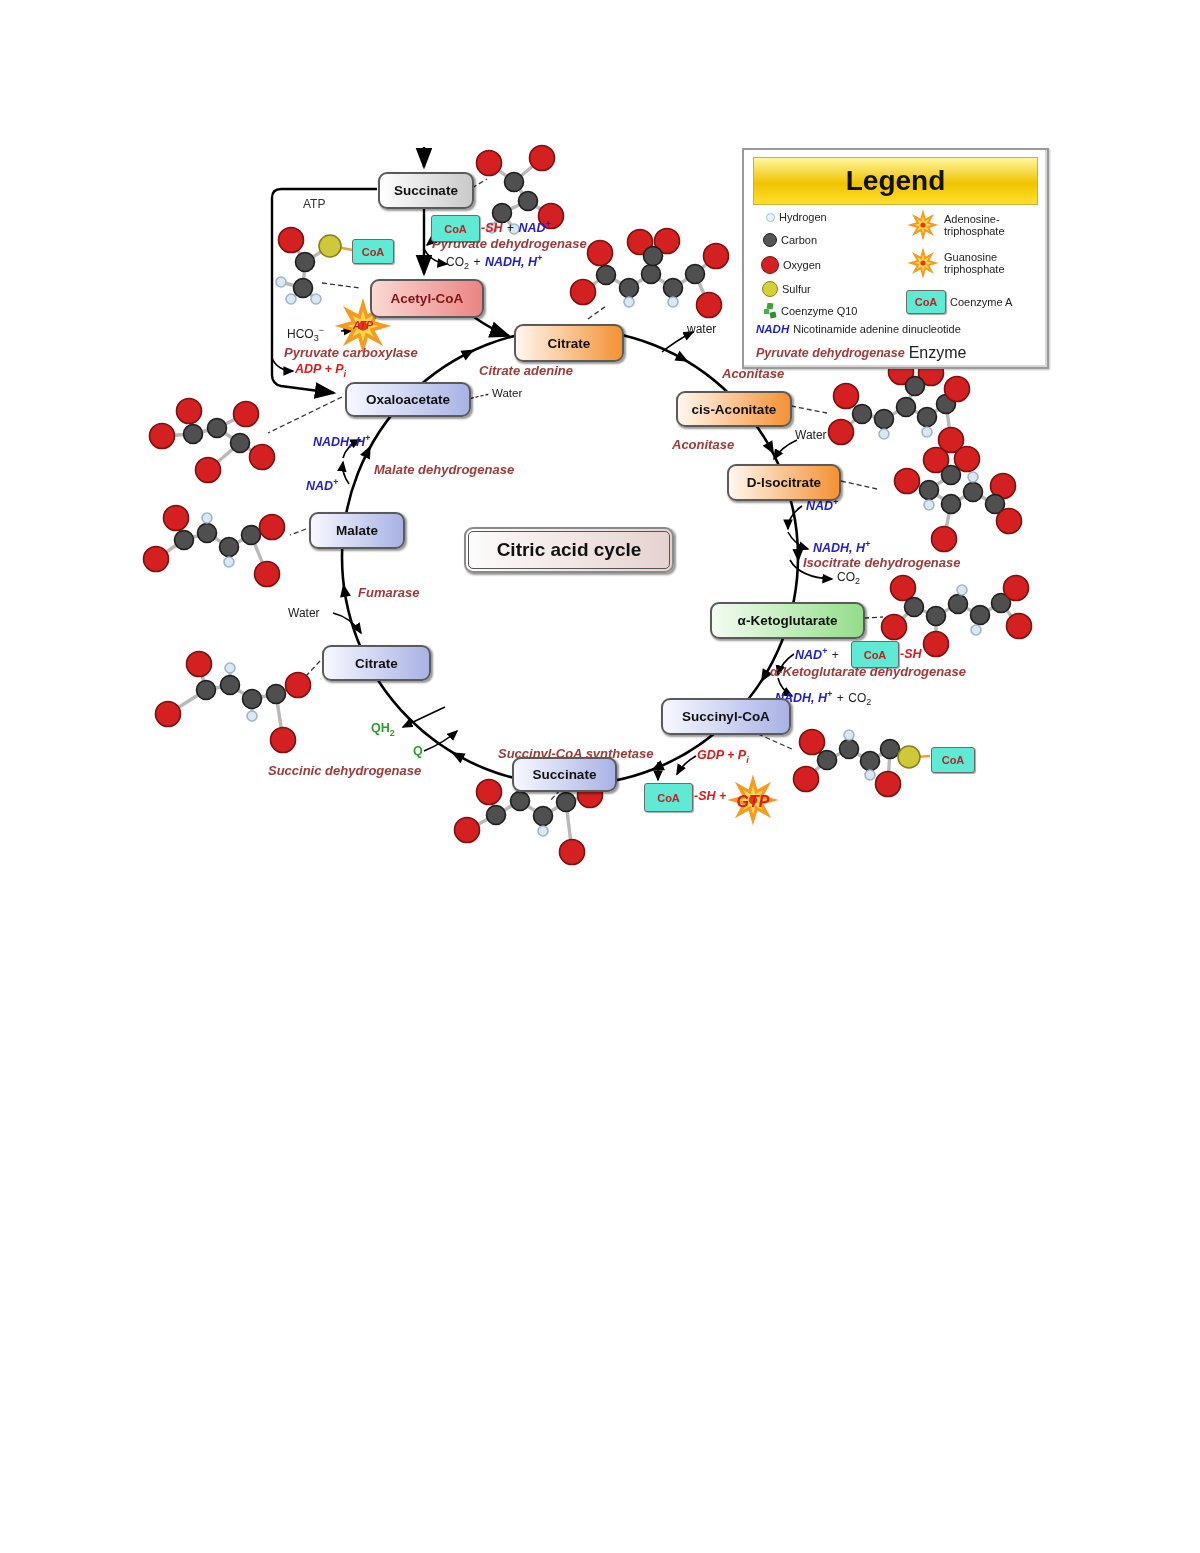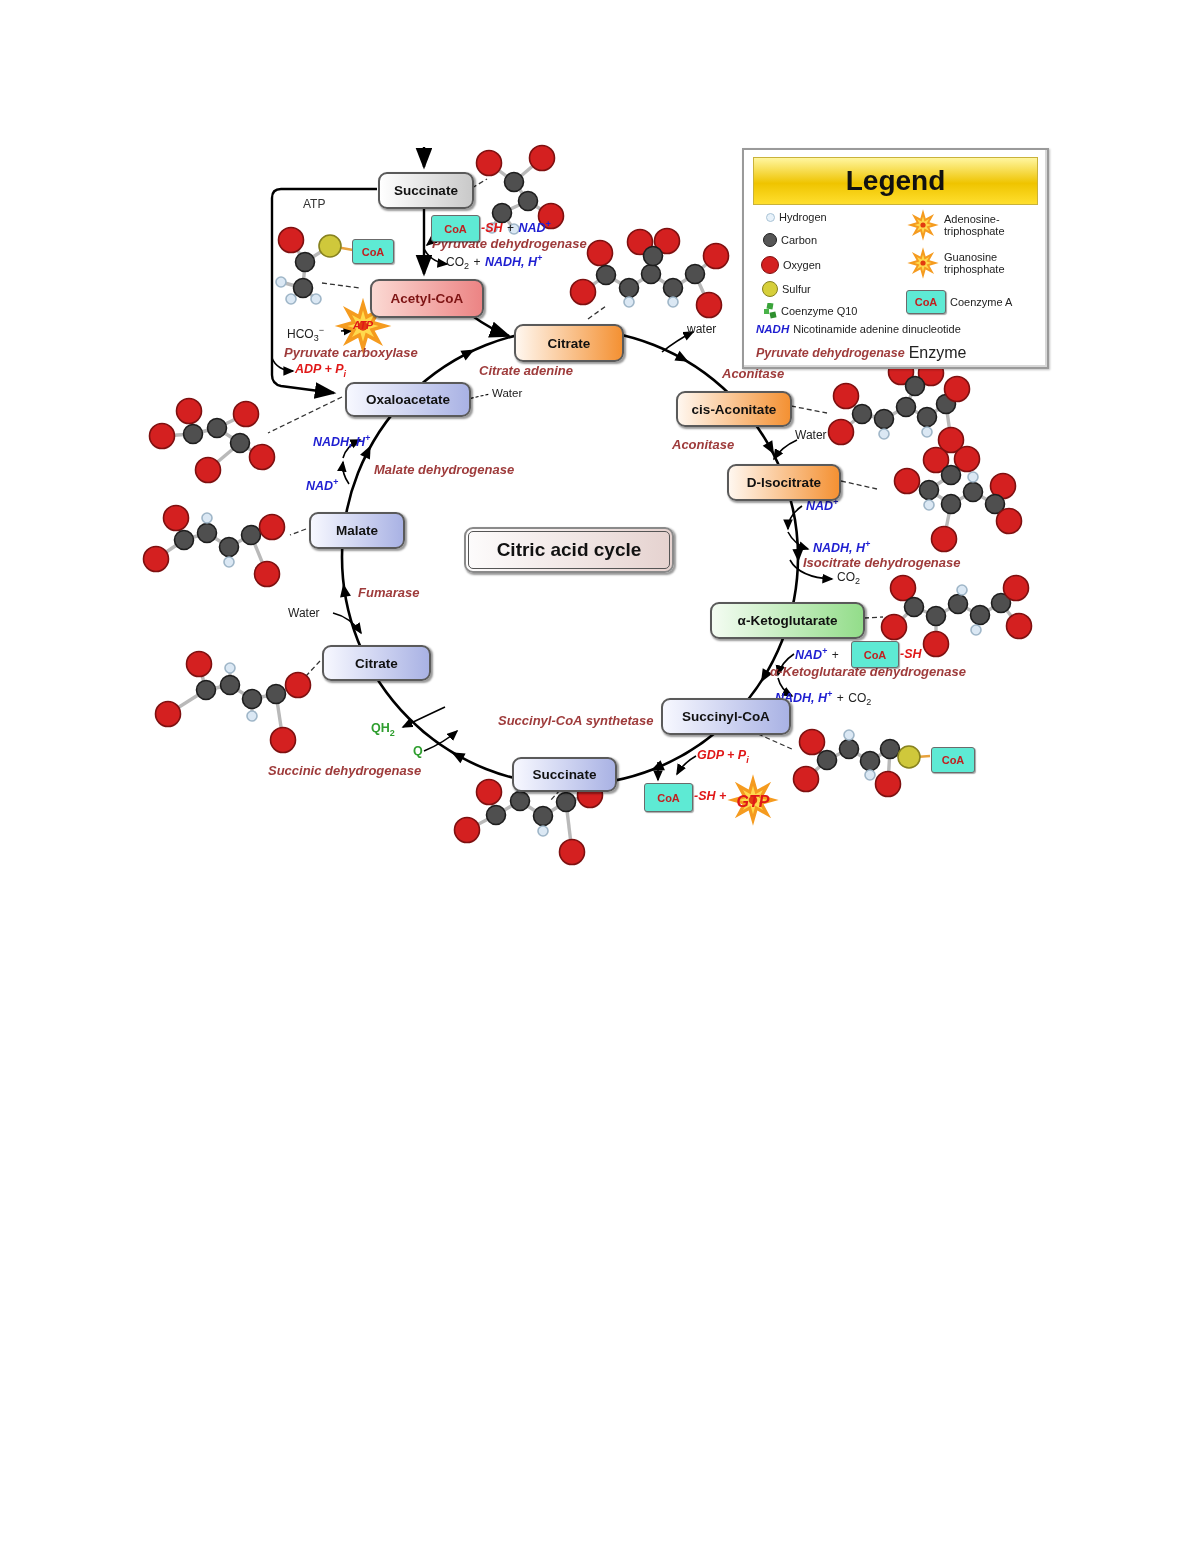--- a/index.html
+++ b/index.html
@@ -469,21 +469,21 @@
   <span class="plain">+</span>
 </div>
 <div class="abs red" style="left:900px;top:647px"><span>-SH</span></div>
 <div class="abs enzyme" style="left:770px;top:664px"><span>α-Ketoglutarate dehydrogenase</span></div>
 <div class="abs" style="left:775px;top:688px">
   <span class="blue"><span>NADH, H</span><sup>+</sup></span>
   <span class="plain">+</span>
   <span class="plain"><span>CO</span><sub>2</sub></span>
 </div>
 
-<div class="abs enzyme" style="left:498px;top:713px"><span>Succinyl-CoA synthetase</span></div>
+<div class="abs enzyme" style="left:498px;top:746px"><span>Succinyl-CoA synthetase</span></div>
 <div class="abs red" style="left:697px;top:748px"><span>GDP + P</span><sub>i</sub></div>
 <div class="abs red" style="left:694px;top:789px"><span>-SH +</span></div>
 <div class="abs red" style="left:736px;top:793px;width:34px;text-align:center;font-size:16px;z-index:4;"><span>GTP</span></div>
 
 <div class="abs enzyme" style="left:268px;top:763px"><span>Succinic dehydrogenase</span></div>
 <div class="abs green" style="left:371px;top:721px"><span>QH</span><sub>2</sub></div>
 <div class="abs green" style="left:413px;top:744px"><span>Q</span></div>
 
 <div class="abs enzyme" style="left:358px;top:585px"><span>Fumarase</span></div>
 <div class="abs plain" style="left:288px;top:606px"><span>Water</span></div>

